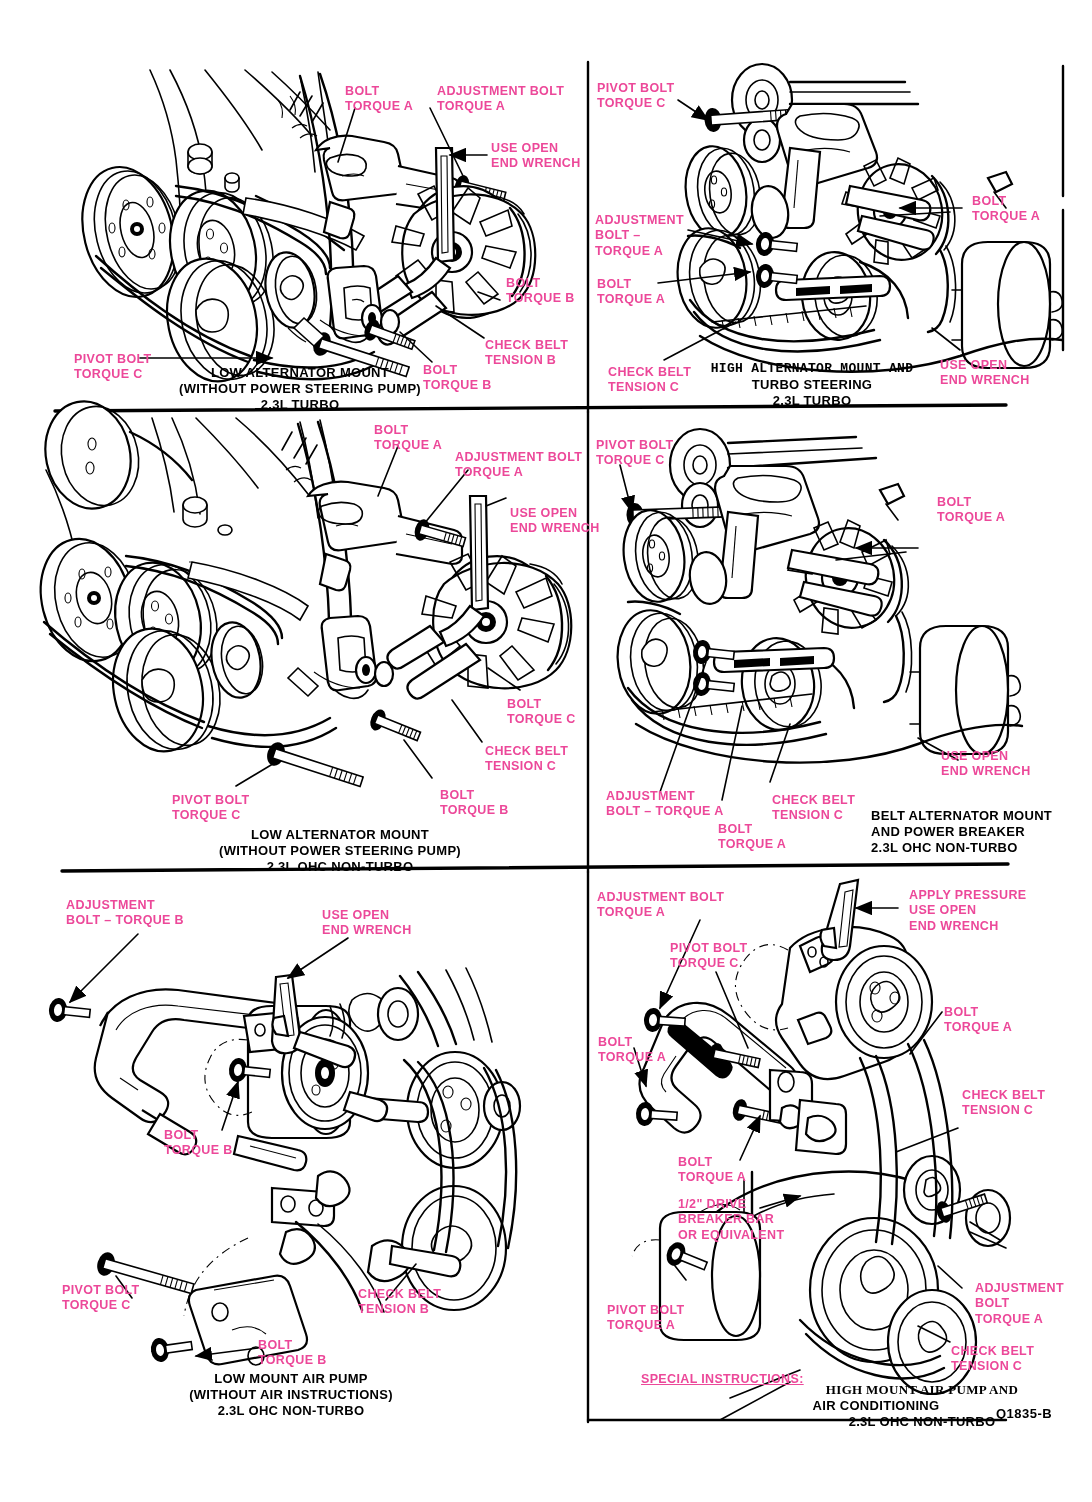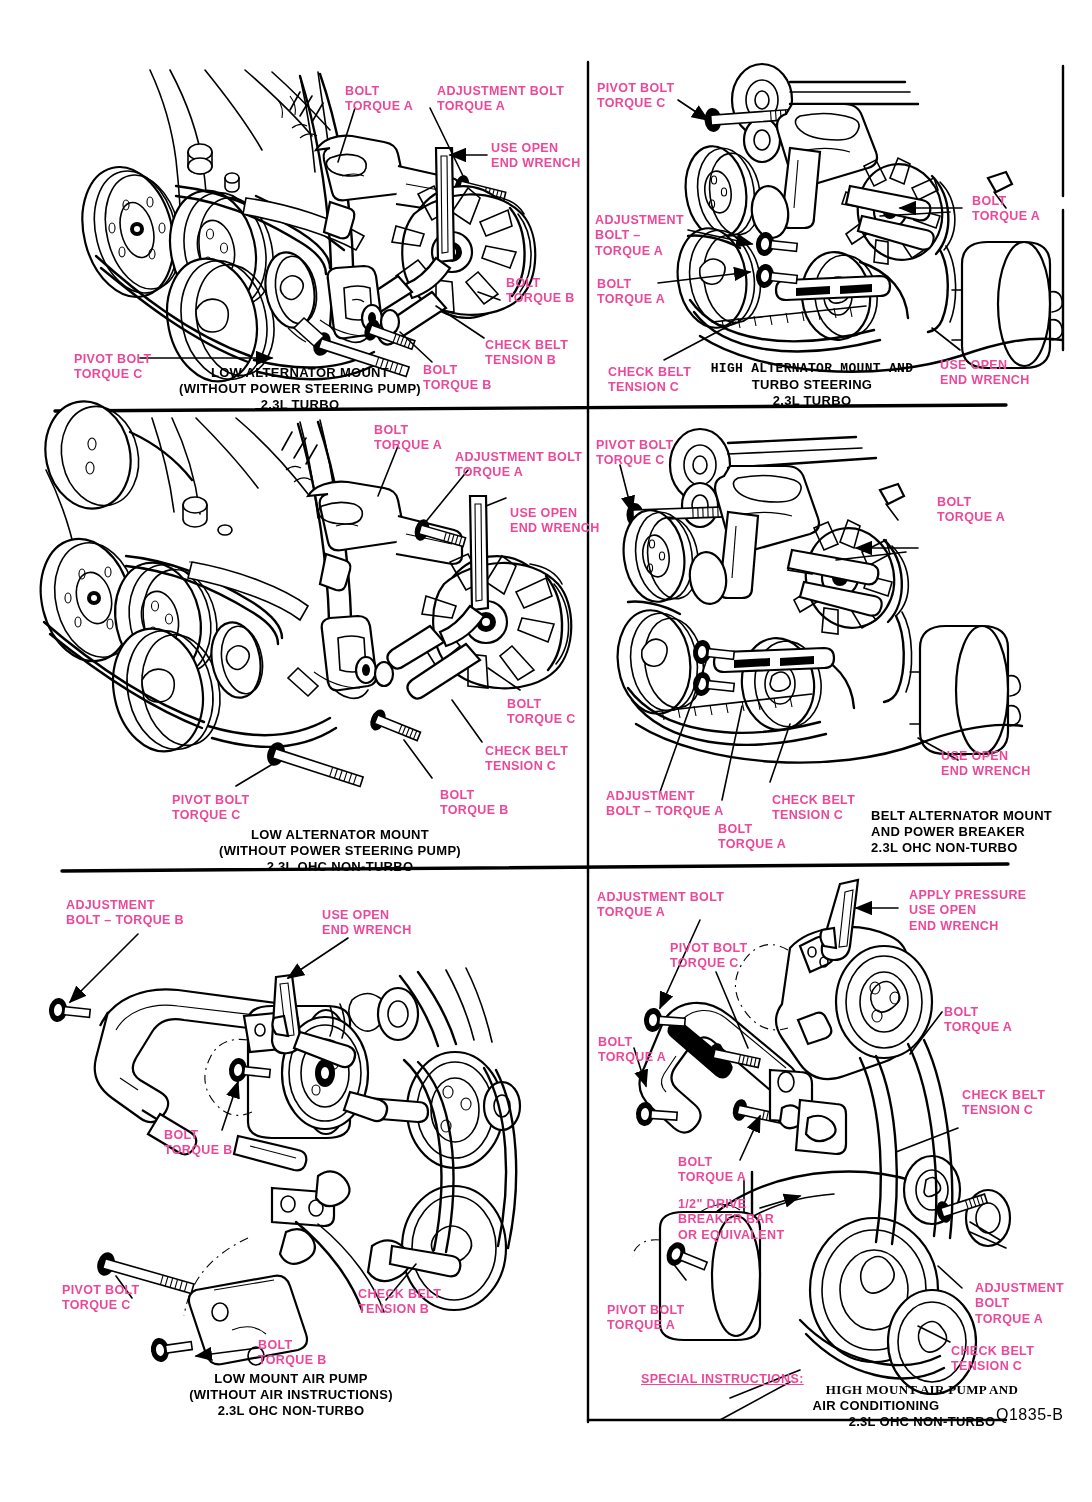--- a/index.html
+++ b/index.html
@@ -34,22 +34,22 @@
     line-height:1.3;
     letter-spacing:0.3px;
     text-align:center;
     white-space:pre;
     color:#000;
   }
   .cap.ctr{transform:translateX(-50%);}
   .underline{text-decoration:underline;}
   .figid{
     position:absolute;
-    font-size:16px;
-    font-weight:normal;
+    font-size:13px;
+    font-weight:bold;
     letter-spacing:0.5px;
   }
 
   
   .art{position:absolute;left:0;top:0;}
   svg{display:block;}
   .ln{stroke:#000;stroke-width:1.6;fill:none;stroke-linecap:round;}
   .ln2{stroke:#000;stroke-width:2.4;fill:none;stroke-linecap:round;}
   .ln3{stroke:#000;stroke-width:3.4;fill:none;stroke-linecap:round;}
   .lnThin{stroke:#000;stroke-width:1.1;fill:none;}

